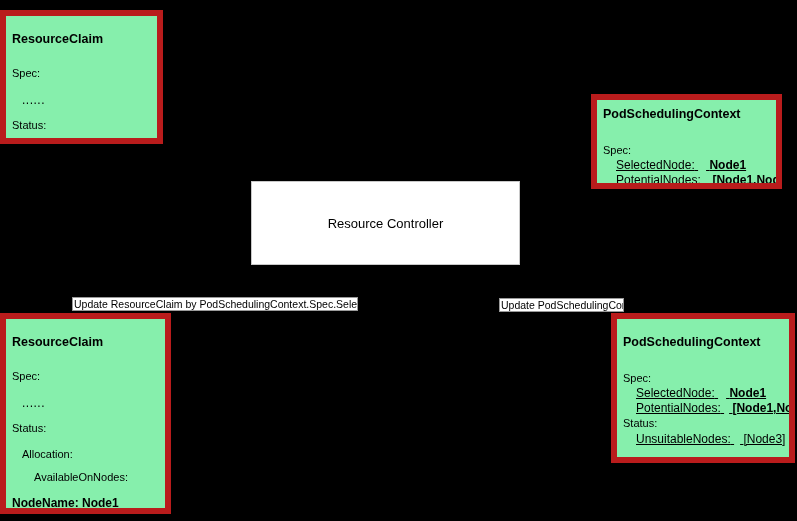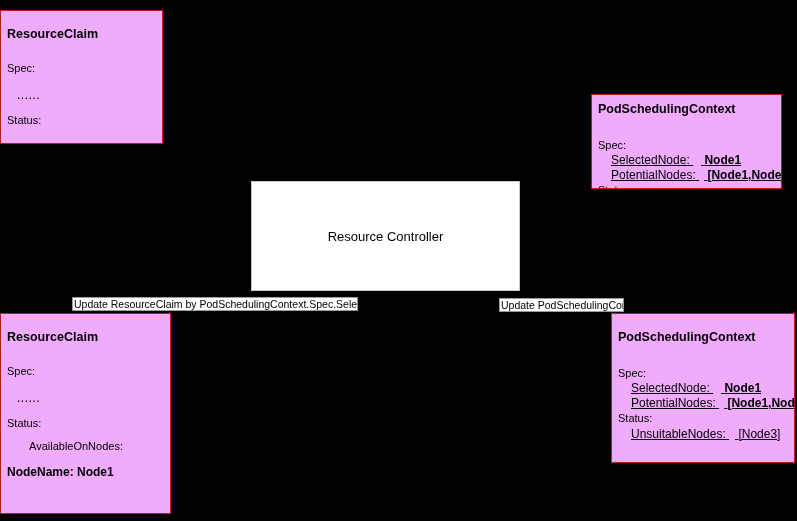--- a/index.html
+++ b/index.html
@@ -20,22 +20,22 @@
     position: absolute;
     left: 0; top: 0;
     width: 797px;
     height: 521px;
     background: #000000;
   }
 
   
   .box {
     position: absolute;
-    background: #f0abfc;
-    border: 1px solid #b91c1c;
+    background: #86efac;
+    border: 6px solid #b91c1c;
     box-sizing: border-box;
     color: #000000;
     overflow: hidden;
   }
 
   .box-title {
     font-weight: bold;
     font-size: 12.5px;
     line-height: 14px;
     color: #000000;
@@ -100,21 +100,21 @@
     white-space: nowrap;
     padding: 0 1px;
     box-sizing: border-box;
     border: 1px solid #9a9a9a;
     overflow: hidden;
   }
 
   
   #box-rc-top      { left: 0px;   top: 10px;  width: 163px; height: 134px; }
   #box-psc-top     { left: 591px; top: 94px;  width: 191px; height: 95px;  }
-  #box-controller  { left: 251px; top: 181px; width: 269px; height: 110px; }
+  #box-controller  { left: 251px; top: 181px; width: 269px; height: 84px; }
   #box-rc-bottom   { left: 0px;   top: 313px; width: 171px; height: 201px; }
   #box-psc-bottom  { left: 611px; top: 313px; width: 184px; height: 150px; }
 
   #label-left  { left: 72px;  top: 297px; width: 286px; height: 14px; }
   #label-right { left: 499px; top: 298px; width: 125px; height: 14px; }
 
   .pad { padding: 0 6px; }
 </style>
 </head>
 <body>
@@ -154,20 +154,21 @@
 
   <div class="edge-label" id="label-left">Update ResourceClaim by PodSchedulingContext.Spec.SelectedNode</div>
   <div class="edge-label" id="label-right">Update PodSchedulingContext</div>
 
   <div class="box" id="box-rc-bottom">
     <div class="pad" style="padding-top:16px;">
       <div class="box-title">ResourceClaim</div>
       <div class="field-line" style="margin-top:20px;">Spec:</div>
       <div class="dots" style="margin-top:13px; margin-left:10px;">......</div>
       <div class="field-line" style="margin-top:11px;">Status:</div>
+      <div class="sub-line" style="margin-top:13px; margin-left:10px; font-size:11px;">Allocation:</div>
       <div class="sub-line" style="margin-top:10px; margin-left:22px; font-size:11px;">AvailableOnNodes:</div>
       <div class="sub-line" style="margin-top:13px; font-size:12px;font-weight:bold;">NodeName: Node1</div>
     </div>
   </div>
 
   <div class="box" id="box-psc-bottom">
     <div class="pad" style="padding-top:16px;">
       <div class="box-title">PodSchedulingContext</div>
       <div class="field-line" style="margin-top:22px;">Spec:</div>
       <div class="kv" style="margin-left:13px; margin-top:2px;">

